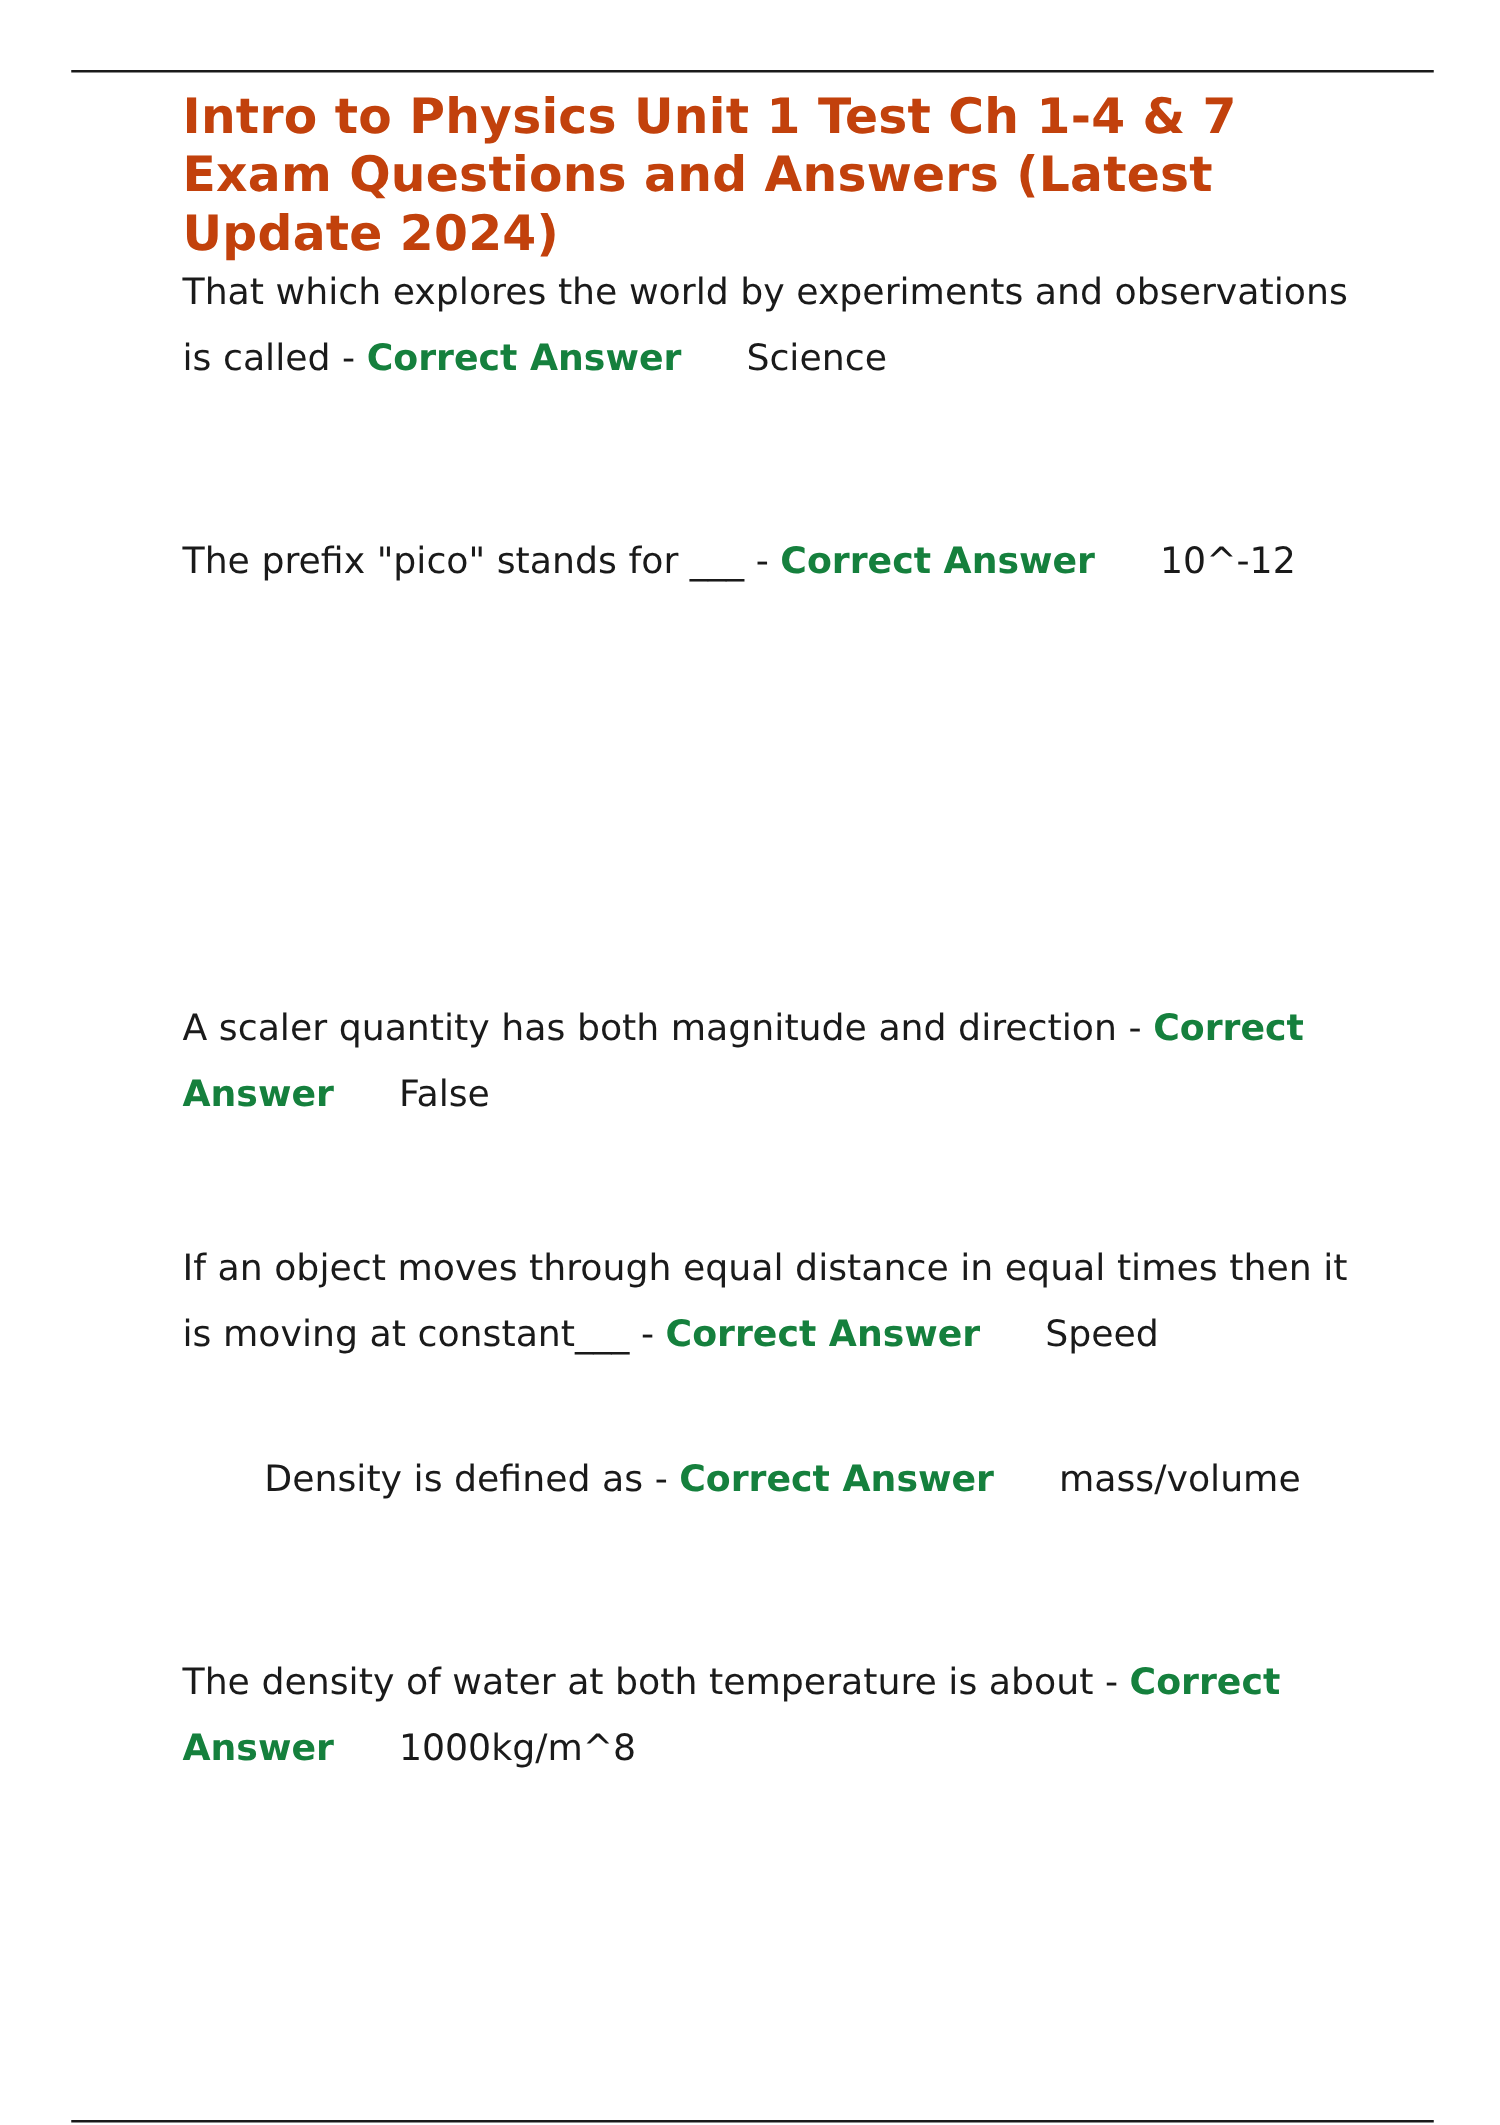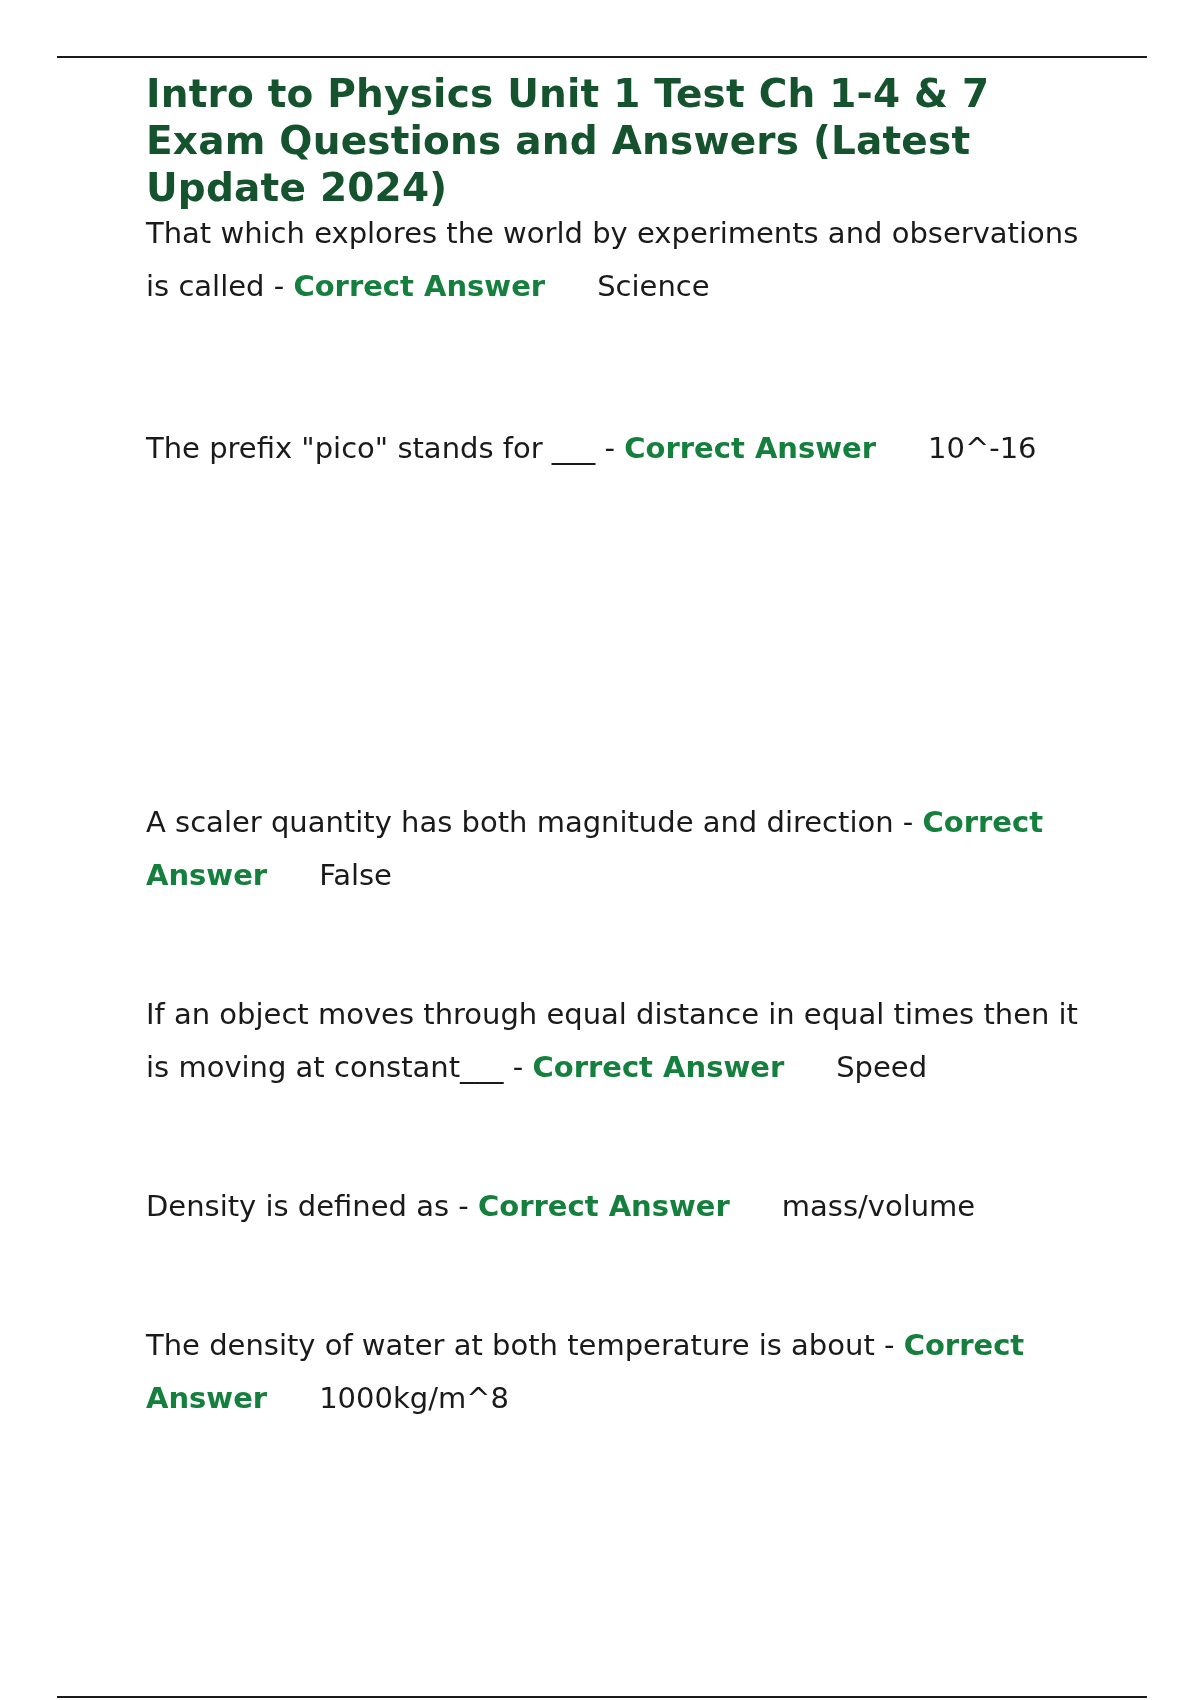--- a/index.html
+++ b/index.html
@@ -2,47 +2,47 @@
 <html><head>
   <meta charset="utf-8">
   <style>
     html, body { margin: 0; padding: 0; background: #ffffff; }
     body { width: 1200px; height: 1700px; position: relative; overflow: hidden;
            font-family: "DejaVu Sans", sans-serif; color: #1a1a1a; }
     .rule { position: absolute; left: 57px; width: 1090px; height: 2px; background: #1a1a1a; }
     .rule.top { top: 56px; }
     .rule.bottom { top: 1696px; }
     .content { position: absolute; left: 146px; top: 70px; width: 950px; }
-    h1 { margin: 0; font-size: 39px; line-height: 47px; font-weight: bold; color: #14532d; letter-spacing: 0.2px; }
+    h1 { margin: 0; font-size: 39px; line-height: 47px; font-weight: bold; color: #c2410c; letter-spacing: 0.2px; }
     .qa { font-size: 29px; line-height: 53px; color: #1a1a1a; margin: 0; }
     .qa .ca { color: #15803d; font-weight: bold; }
     .qa .ans { margin-left: 52px; }
     .q1 { position: absolute; top: 137px; }
     .q2 { position: absolute; top: 352px; }
     .q3 { position: absolute; top: 534px; }
     .q4 { position: absolute; top: 726px; }
     .q5 { position: absolute; top: 918px; }
-    .q6 { position: absolute; top: 1110px; }
+    .q6 { position: absolute; top: 1087px; text-align: center; }
     .q7 { position: absolute; top: 1249px; }
     .qa-block { width: 960px; }
   </style>
 </head>
 <body>
 
 <div class="rule top"></div>
 
 <div class="content">
   <h1>Intro to Physics Unit 1 Test Ch 1-4 &amp; 7 Exam Questions and Answers (Latest Update 2024)</h1>
 
   <div class="qa-block q1">
     <p class="qa"><span>That which explores the world by experiments and observations is called -</span> <span class="ca">Correct Answer</span><span class="ans">Science</span></p>
   </div>
 
   <div class="qa-block q2">
-    <p class="qa"><span>The prefix "pico" stands for ___ -</span> <span class="ca">Correct Answer</span><span class="ans">10^-16</span></p>
+    <p class="qa"><span>The prefix "pico" stands for ___ -</span> <span class="ca">Correct Answer</span><span class="ans">10^-12</span></p>
   </div>
 
 
   <div class="qa-block q4">
     <p class="qa"><span>A scaler quantity has both magnitude and direction -</span> <span class="ca">Correct Answer</span><span class="ans">False</span></p>
   </div>
 
   <div class="qa-block q5">
     <p class="qa"><span>If an object moves through equal distance in equal times then it is moving at constant___ -</span> <span class="ca">Correct Answer</span><span class="ans">Speed</span></p>
   </div>

